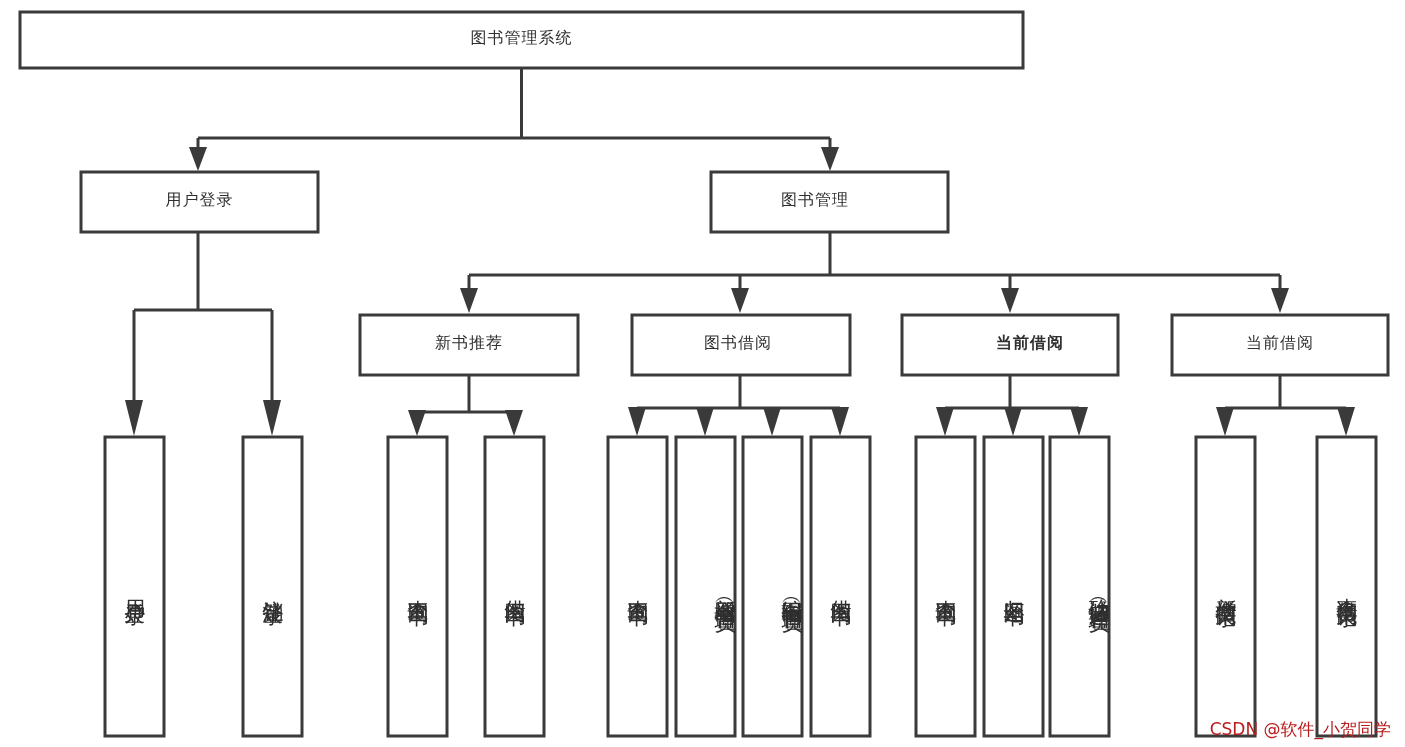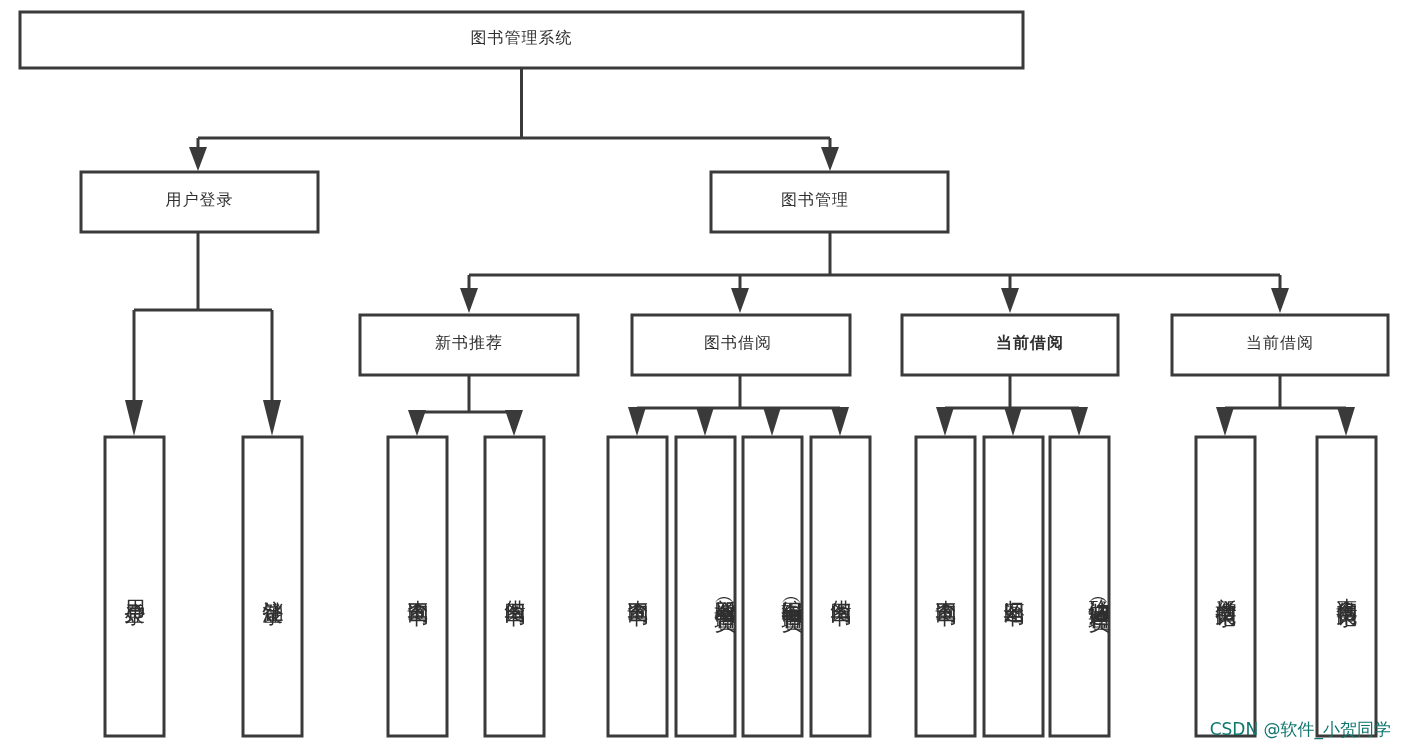--- a/index.html
+++ b/index.html
@@ -65,21 +65,21 @@
     text-align: center;
     pointer-events: none;
     letter-spacing: 1px;
   }
   #watermark {
     position: absolute;
     right: 14px;
     bottom: 6px;
     font-family: "DejaVu Sans", "Liberation Sans", sans-serif;
     font-size: 17px;
-    color: #0f766e;
+    color: #b91c1c;
     white-space: nowrap;
     pointer-events: none;
   }
 </style>
 </head>
 <body>
 
 <div id="diagram-root">
 
   <svg id="flow-svg" viewBox="0 0 1405 747">

